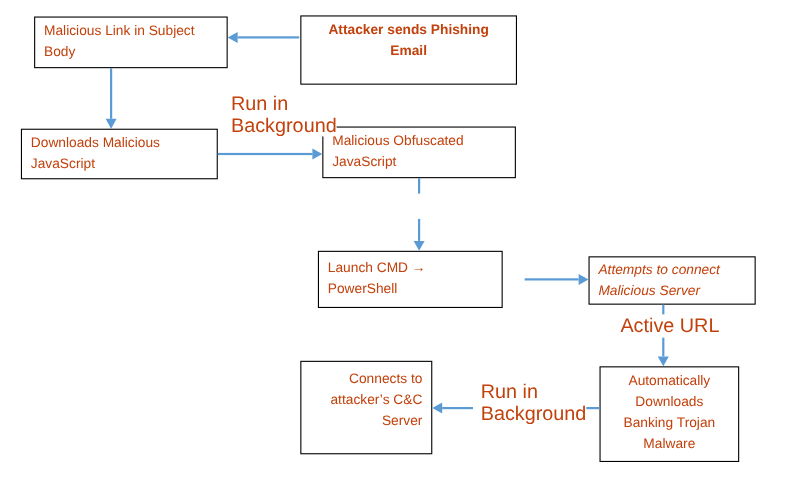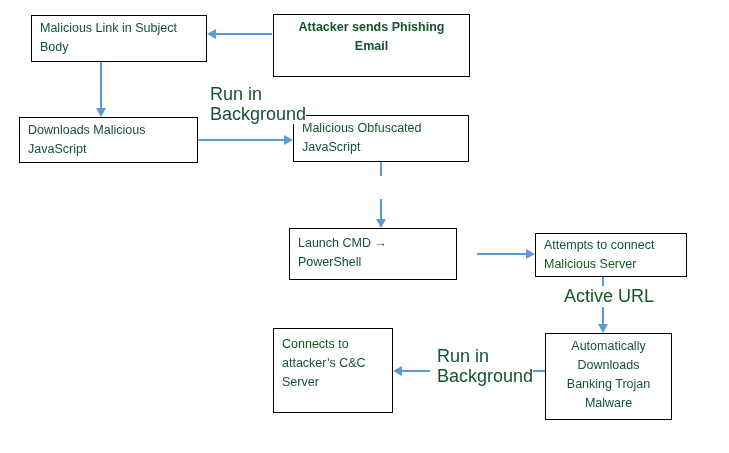--- a/index.html
+++ b/index.html
@@ -1,18 +1,18 @@
 <!DOCTYPE html>
 <html><head>
 <meta charset="utf-8">
 <style>
   html, body { margin:0; padding:0; background:#fff; }
   #canvas {
     position:relative; width:729px; height:453px; background:#fff; overflow:hidden;
-    font-family:"Liberation Sans", sans-serif; color:#14532d;
+    font-family:"Liberation Sans", sans-serif; color:#c2410c;
   }
   .node {
     position:absolute; box-sizing:border-box;
     border:1.5px solid #000; background:#fff;
     padding:3px 8px; white-space:pre-line;
     font-size:12.5px; line-height:19px;
   }
   .node.center { text-align:center; }
   .node.bold { font-weight:bold; }
   .edge-label {
@@ -39,29 +39,29 @@
 Email</div>
 
   <div class="node" style="left:19px; top:117px; width:179px; height:46px;">Downloads Malicious
 JavaScript</div>
 
   <div class="node" style="left:293px; top:115px; width:176px; height:47px;">Malicious Obfuscated
 JavaScript</div>
 
   <div class="node" style="left:289px; top:228px; width:168px; height:52px; padding-top:5px;">Launch CMD → PowerShell</div>
 
-  <div class="node" style="left:535px; top:233px; width:152px; height:44px; padding-top:2px;">Attempts to connect
+  <div class="node" style="left:535px; top:233px; width:152px; height:44px; padding-top:2px;font-style:italic;">Attempts to connect
 Malicious Server</div>
 
   <div class="node center" style="left:545px; top:333px; width:127px; height:87px;">Automatically
 Downloads
 Banking Trojan
 Malware</div>
 
-  <div class="node" style="left:273px; top:328px; width:120px; height:85px; padding-top:6px;">Connects to
+  <div class="node" style="left:273px; top:328px; width:120px; height:85px; padding-top:6px;text-align:right;">Connects to
 attacker’s C&amp;C
 Server</div>
 
   <div class="hline" style="left:216px; top:33px; width:56px;"></div>
   <div class="ah ah-left" style="left:207px; top:29px;"></div>
 
   <div class="vline" style="left:100px; top:62px; height:46px;"></div>
   <div class="ah ah-down" style="left:96px; top:108px;"></div>
 
   <div class="edge-label" style="left:210px; top:84px;">Run in

